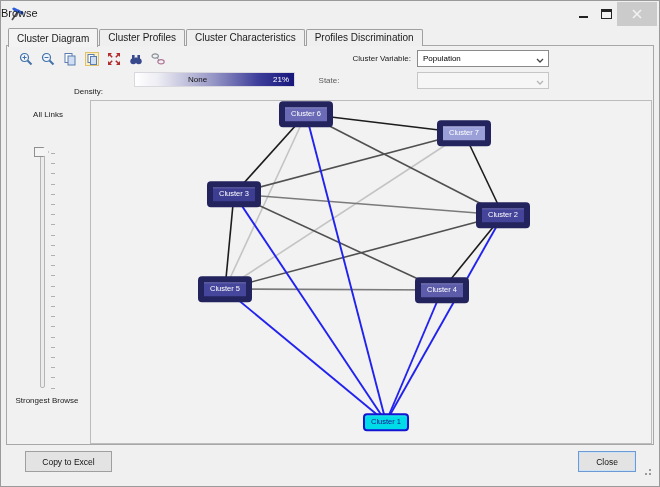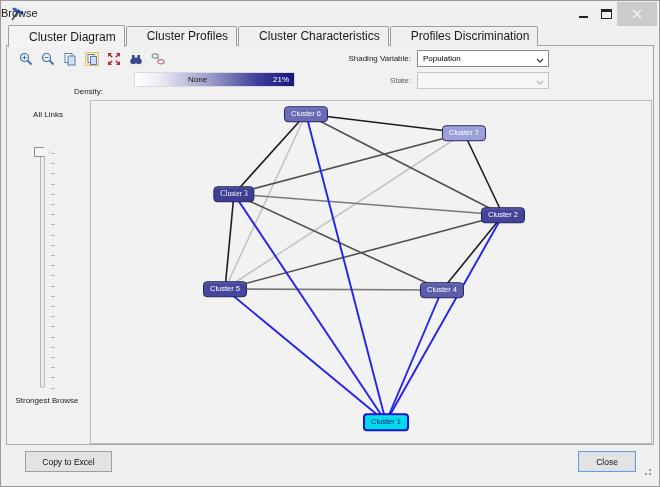--- a/index.html
+++ b/index.html
@@ -7,31 +7,31 @@
           border:1px solid #9a9a9a;overflow:hidden;font-family:"Liberation Sans",sans-serif;}
   
   .titlebar{position:absolute;left:0;top:0;right:0;height:26px;background:#f0f0f0;}
   .app-icon{position:absolute;left:8px;top:5px;width:16px;height:16px;}
   .title{position:absolute;left:0;right:0;top:6px;text-align:left;font-size:11px;color:#1a1a1a;}
   .win-controls{position:absolute;right:2px;top:1px;height:24px;display:flex;align-items:stretch;}
   .win-btn{width:22px;display:flex;align-items:center;justify-content:center;cursor:default;}
   .win-btn.close{width:40px;background:#cbcbcb;}
   
   .tabstrip{position:absolute;left:7px;top:27px;height:18px;display:flex;align-items:flex-end;z-index:3;}
-  .tab{font-size:12px;color:#1a1a1a;background:#efefef;border:1px solid #9f9f9f;border-bottom:none;
-       padding:2px 8px 3px 20px;margin-right:1px;border-radius:2px 2px 0 0;white-space:nowrap;}
+  .tab{font-size:10px;color:#1a1a1a;background:#efefef;border:1px solid #9f9f9f;border-bottom:none;
+       padding:2px 8px 3px 8px;margin-right:1px;border-radius:2px 2px 0 0;white-space:nowrap;}
   .tab.active{background:#f3f3f3;padding-top:4px;position:relative;margin-bottom:-1px;z-index:4;}
   
   .tabpage{position:absolute;left:5px;top:44px;width:648px;height:400px;background:#f1f1f1;
            border:1px solid #a8a8a8;box-sizing:border-box;z-index:2;}
   .toolbar{position:absolute;left:11px;top:5px;display:flex;gap:6px;align-items:center;}
   .tool{width:16px;height:16px;display:flex;align-items:center;justify-content:center;}
   .lbl{font-size:8px;color:#1a1a1a;white-space:nowrap;}
   .lbl-shading{position:absolute;left:240px;top:8px;width:164px;text-align:right;}
-  .lbl-state{position:absolute;left:240px;top:30px;width:164px;text-align:right;color:#5a5a5a;}
+  .lbl-state{position:absolute;left:240px;top:30px;width:164px;text-align:center;color:#5a5a5a;}
   .lbl-density{position:absolute;left:20px;top:30px;width:76px;text-align:right;margin-top:11px;}
   .combo{position:absolute;width:132px;height:17px;background:#ffffff;border:1px solid #8a8a8a;
          box-sizing:border-box;font-size:8px;display:flex;align-items:center;padding:0 16px 0 5px;}
   .combo .chev{position:absolute;right:4px;top:5px;}
   .combo.disabled{background:#f6f6f6;border-color:#c6c6c6;}
   .combo-shading{left:410px;top:4px;}
   .combo-state{left:410px;top:26px;}
   .density-bar{position:absolute;left:127px;top:26px;width:161px;height:15px;
        background:linear-gradient(90deg,#ffffff 0%,#eeeef4 14%,#9a9ac8 48%,#3c3c9a 78%,#17177c 100%);
        border:1px solid #d8d8de;box-sizing:border-box;display:flex;align-items:center;
@@ -46,21 +46,21 @@
   .slider-thumb{position:absolute;left:27px;top:101px;width:15px;height:10px;background:#f4f4f4;
        border:1px solid #8f8f8f;box-sizing:border-box;
        clip-path:polygon(0 0,62% 0,100% 50%,62% 100%,0 100%);}
   .slider-ticks{position:absolute;left:44px;top:107px;width:5px;height:236px;}
   .tick{position:absolute;left:0;width:4px;height:1px;background:#b0b0b0;}
   
   .diagram{position:absolute;left:83px;top:54px;width:562px;height:344px;background:#f2f2f2;
            border:1px solid #bcbcbc;box-sizing:border-box;overflow:hidden;}
   .edges{position:absolute;left:0;top:0;}
   .node{position:absolute;transform:translate(-50%,-50%);font-size:7.5px;line-height:1;
-        padding:3px 6px;border-radius:4px;border:1px solid #0f172a;white-space:nowrap;
+        padding:3px 6px;border-radius:4px;border:6px solid #0f172a;white-space:nowrap;
         box-shadow:inset 0 1px 0 rgba(255,255,255,.28);}
   .node.selected{border-width:2px;}
   
   .btn{position:absolute;height:21px;background:#e3e3e3;border:1px solid #9f9f9f;box-sizing:border-box;
        font-size:8.5px;font-family:"Liberation Sans",sans-serif;color:#111;
        display:flex;align-items:center;justify-content:center;}
   .btn-copy{left:24px;top:450px;width:87px;}
   .btn-close{left:577px;top:450px;width:58px;border:1px solid #6b9bd2;
        box-shadow:inset 0 0 0 1px #cfe2f5;}
   .grip{position:absolute;right:7px;bottom:6px;}
@@ -166,21 +166,21 @@
         </span>
         <span class="tool">
           <svg width="14" height="14" viewBox="0 0 14 14">
             <ellipse cx="4.2" cy="4" rx="3.2" ry="2.1" fill="none" stroke="#8a8f98" stroke-width="1.2"></ellipse>
             <ellipse cx="10" cy="9.8" rx="3.2" ry="2.1" fill="none" stroke="#b07898" stroke-width="1.2"></ellipse>
             <line x1="6" y1="5.6" x2="8.2" y2="8.2" stroke="#8a8f98"></line>
           </svg>
         </span>
       </div>
 
-    <span class="lbl lbl-shading">Shading Variable:</span>
+    <span class="lbl lbl-shading">Cluster Variable:</span>
     <div class="combo combo-shading">
       <span>Population</span>
       <span class="chev">
         <svg width="8" height="5">
             <polyline points="1,1 4,4 7,1" fill="none" stroke="#444" stroke-width="1.3"></polyline>
           </svg>
       </span>
     </div>
 
     <span class="lbl lbl-density">Density:</span>
@@ -247,21 +247,21 @@
           <line x1="412" y1="114" x2="351" y2="189" stroke="#1c1c1c" stroke-width="1.6"></line>
           <line x1="295" y1="321" x2="134" y2="188" stroke="#2222ee" stroke-width="1.9"></line>
           <line x1="295" y1="321" x2="143" y2="93" stroke="#2222ee" stroke-width="1.9"></line>
           <line x1="295" y1="321" x2="215" y2="13" stroke="#2222ee" stroke-width="1.9"></line>
           <line x1="295" y1="321" x2="351" y2="189" stroke="#2222ee" stroke-width="1.9"></line>
           <line x1="295" y1="321" x2="412" y2="114" stroke="#2222ee" stroke-width="1.9"></line>
         </svg>
       <div>
           <div class="node selected" style="left: 295px; top: 321px; background: rgb(0, 219, 232); border-color: rgb(20, 20, 210); color: rgb(21, 21, 140);">Cluster 1</div>
           <div class="node" style="left: 412px; top: 114px; background: rgb(68, 68, 154); border-color: rgb(35, 35, 94); color: rgb(255, 255, 255);">Cluster 2</div>
-          <div class="node" style="left: 143px; top: 93px; background: rgb(61, 61, 146); border-color: rgb(35, 35, 94); color: rgb(255, 255, 255); font-family: Liberation Serif, serif;">Cluster 3</div>
+          <div class="node" style="left: 143px; top: 93px; background: rgb(61, 61, 146); border-color: rgb(35, 35, 94); color: rgb(255, 255, 255);">Cluster 3</div>
           <div class="node" style="left: 351px; top: 189px; background: rgb(92, 92, 170); border-color: rgb(35, 35, 94); color: rgb(255, 255, 255);">Cluster 4</div>
           <div class="node" style="left: 134px; top: 188px; background: rgb(70, 70, 156); border-color: rgb(35, 35, 94); color: rgb(255, 255, 255);">Cluster 5</div>
           <div class="node" style="left: 215px; top: 13px; background: rgb(106, 106, 182); border-color: rgb(35, 35, 94); color: rgb(255, 255, 255);">Cluster 6</div>
           <div class="node" style="left: 373px; top: 32px; background: rgb(155, 160, 216); border-color: rgb(35, 35, 94); color: rgb(255, 255, 255);">Cluster 7</div>
         </div>
     </div>
   </div>
 
   <div class="btn btn-copy">Copy to Excel</div>
   <div class="btn btn-close">Close</div>

